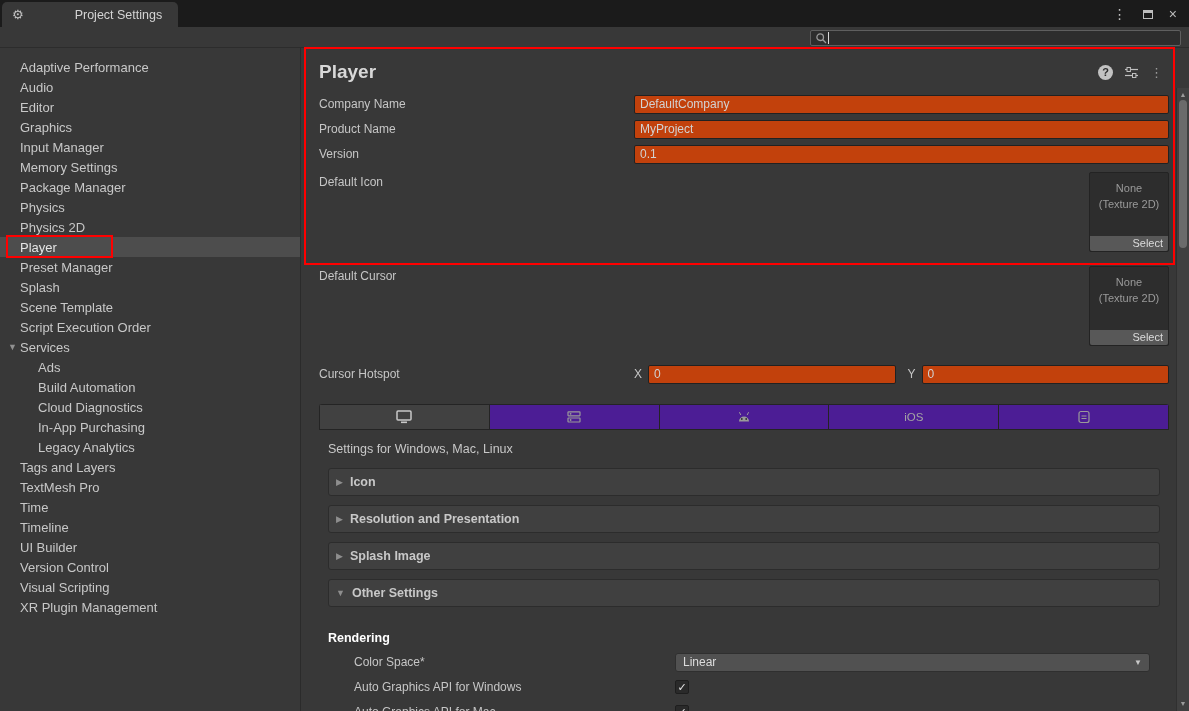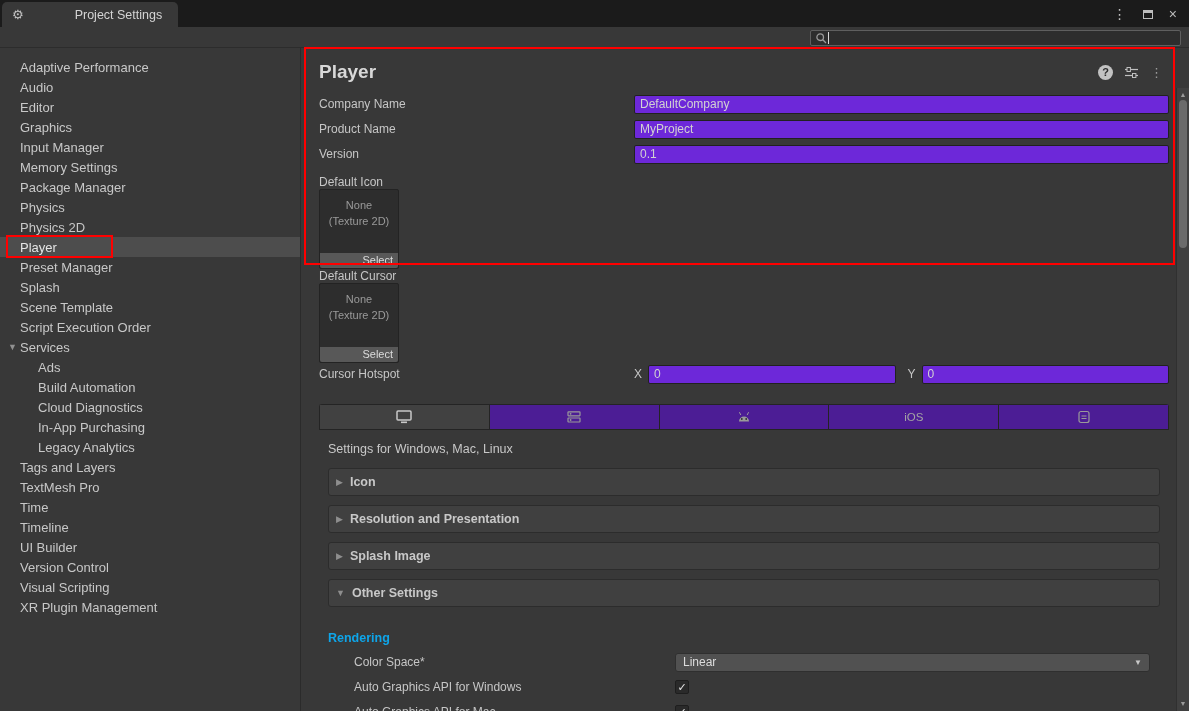--- a/index.html
+++ b/index.html
@@ -75,26 +75,26 @@
   .help-icon {
     width: 15px; height: 15px; border-radius: 50%; background: #c2c2c2;
     color: #2c2c2c; font-size: 11px; font-weight: bold;
     display: flex; align-items: center; justify-content: center; cursor: default;
   }
   .kebab { color: #9a9a9a; font-size: 13px; }
 
   .prop-row { display: flex; align-items: center; height: 20px; margin-bottom: 5px; }
   .prop-label { width: 315px; flex: none; font-size: 12px; color: #c6c6c6; white-space: nowrap; }
   .text-field {
-    flex: 1; height: 19px; background: #6d28d9; border: 1px solid #212121;
+    flex: 1; height: 19px; background: #c2410c; border: 1px solid #212121;
     border-radius: 2px; color: #d2d2d2; font-size: 12px; padding: 0 5px;
     font-family: inherit; outline: none;
   }
 
-  .obj-row { display: flex; align-items: flex-start; height: 86px; margin-top: 8px; flex-direction: column; }
+  .obj-row { display: flex; align-items: flex-start; height: 86px; margin-top: 8px; }
   .obj-row .prop-label { padding-top: 3px; flex: 1; }
   .tex-box {
     width: 80px; height: 80px; flex: none; background: #2d2d2d;
     border: 1px solid #232323; border-radius: 2px; position: relative;
   }
   .tex-none { text-align: center; color: #9a9a9a; font-size: 11px; padding-top: 7px; line-height: 16px; }
   .tex-select {
     position: absolute; left: 0; right: 0; bottom: 0; height: 15px;
     background: #585858; color: #dcdcdc; font-size: 11px; line-height: 15px;
     text-align: right; padding-right: 5px; border-radius: 0 0 2px 2px; cursor: default;
@@ -119,21 +119,21 @@
   .caption { margin: 12px 0 12px 9px; font-size: 12.5px; color: #c8c8c8; }
 
   .section-bar {
     margin: 0 9px 9px 9px; height: 28px; background: #404040;
     border: 1px solid #2c2c2c; border-radius: 3px;
     display: flex; align-items: center; padding-left: 7px; gap: 7px; cursor: default;
   }
   .sec-arrow { font-size: 9px; color: #8e8e8e; }
   .sec-label { font-size: 12.5px; font-weight: bold; color: #c8c8c8; }
 
-  .subhead { margin: 24px 0 7px 9px; font-size: 12.5px; font-weight: bold; color: #0ea5e9; }
+  .subhead { margin: 24px 0 7px 9px; font-size: 12.5px; font-weight: bold; color: #ffffff; }
 
   .inset { margin-left: 35px; margin-right: 19px; }
   .prop-label.narrow { width: 321px; }
   .dropdown {
     flex: 1; height: 19px; background: #515151; border: 1px solid #2f2f2f;
     border-radius: 3px; display: flex; align-items: center; padding: 0 7px;
     font-size: 12px; color: #dddddd; cursor: default;
   }
   .dd-arrow { margin-left: auto; font-size: 8px; color: #c8c8c8; }
 

